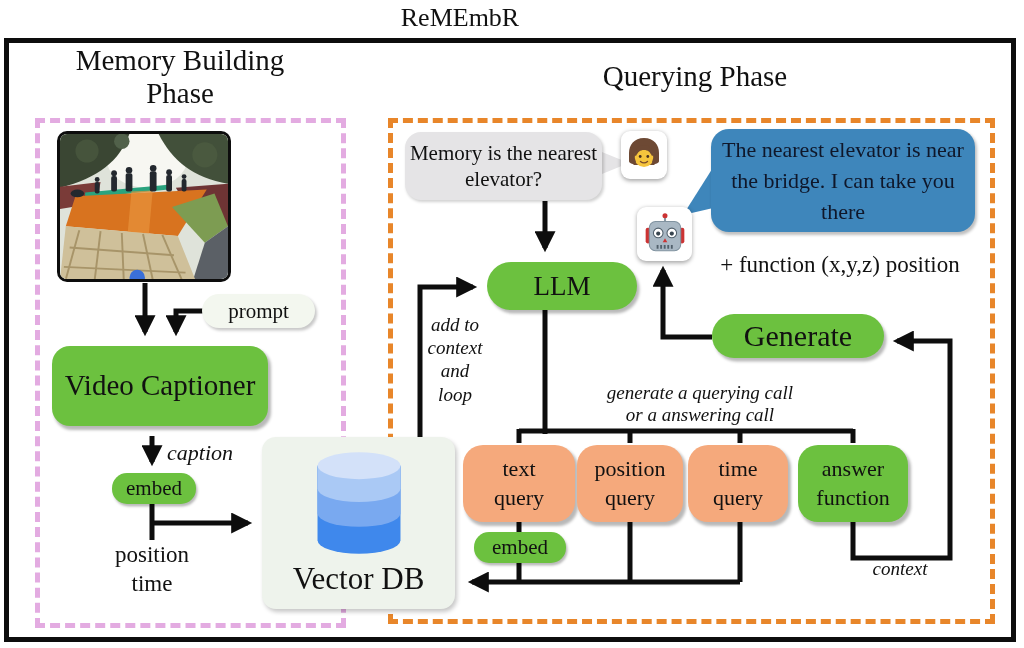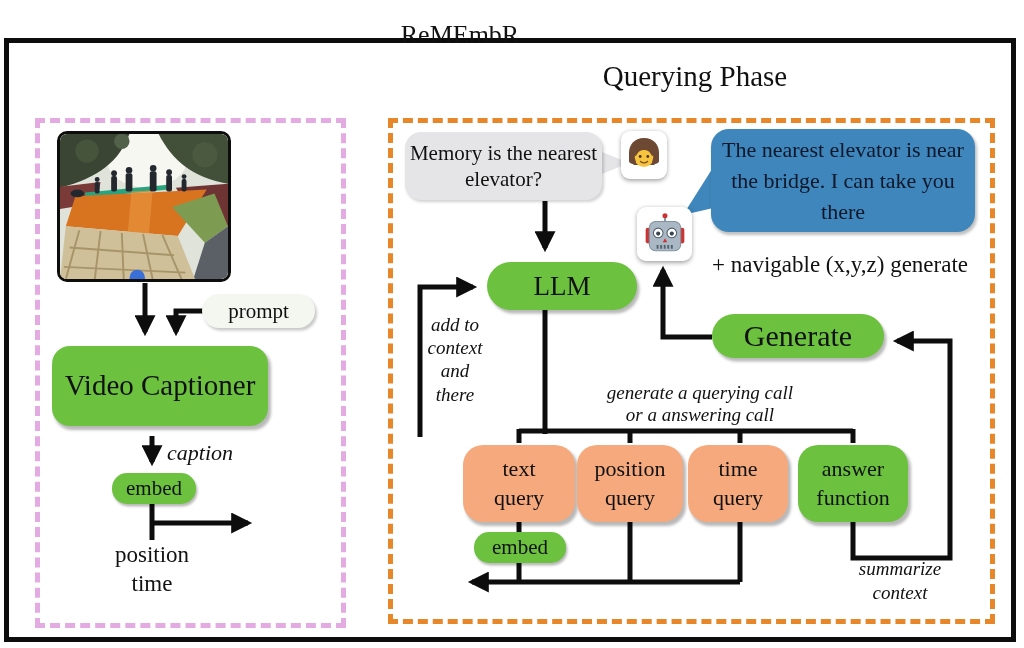--- a/index.html
+++ b/index.html
@@ -12,21 +12,21 @@
     --ink:#111111;
     --panel:#eef3ec;
     --pill:#f3f7ef;
     --db1:#d3e1f9; --db2:#aac9f5; --db3:#79a9f0; --db4:#3f88ec;
   }
   html,body{margin:0;padding:0;background:#ffffff;}
   body{font-family:"Liberation Serif","DejaVu Serif",serif;color:var(--ink);}
   #stage{position:relative;width:1024px;height:648px;background:#ffffff;overflow:hidden;}
   .abs{position:absolute;}
   #main-border{left:4px;top:38px;width:1012px;height:604px;border:5px solid #0d0d0d;box-sizing:border-box;z-index:0;background:#ffffff;}
-  #title{left:0;top:20px;width:920px;text-align:center;font-size:26px;z-index:4;}
+  #title{left:0;top:3px;width:920px;text-align:center;font-size:26px;z-index:4;}
   .phase-heading{font-size:29px;text-align:center;line-height:1.15;z-index:4;}
   #memory-heading{left:40px;top:44px;width:280px;}
   #querying-heading{left:560px;top:60px;width:270px;text-align:center;}
   .dashed-box{box-sizing:border-box;z-index:1;}
   #memory-box{left:35px;top:118px;width:311px;height:510px;border:5px dashed var(--pink);}
   #querying-box{left:388px;top:118px;width:607px;height:506px;border:5px dashed var(--orange);}
   #wires{left:0;top:0;width:1024px;height:648px;z-index:2;pointer-events:none;}
   .node{z-index:3;display:flex;align-items:center;justify-content:center;text-align:center;box-sizing:border-box;}
   .shadow{box-shadow:2.5px 3.5px 3px rgba(0,0,0,0.28);}
   .green{background:var(--green);}
@@ -61,20 +61,21 @@
 </style>
 </head>
 <body>
 
 <div id="stage">
 
   <div class="abs" id="title">ReMEmbR</div>
 
   <div class="abs" id="main-border"></div>
 
+  <div class="abs phase-heading" id="memory-heading">Memory Building Phase</div>
   <div class="abs phase-heading" id="querying-heading">Querying Phase</div>
 
   <div class="abs dashed-box" id="memory-box"></div>
   <div class="abs dashed-box" id="querying-box"></div>
 
   <svg class="abs" id="wires" viewBox="0 0 1024 648">
     <defs>
       <marker id="ah" viewBox="0 0 10 10" refX="8" refY="5" markerWidth="4.6" markerHeight="4.2" orient="auto-start-reverse" markerUnits="strokeWidth">
         <path d="M0,0 L10,5 L0,10 z" fill="#0d0d0d"></path>
       </marker>
@@ -161,20 +162,29 @@
 
   <div class="abs node embed-pill" id="embed-left">
     <span>embed</span>
   </div>
 
   <div class="abs" id="pos-time">
     <span class="block-line">position</span>
     <span class="block-line">time</span>
   </div>
 
+  <div class="abs node" id="vector-db">
+    <svg width="104" height="112" viewBox="0 0 100 108" style="margin-top:10px">
+      <path d="M10,18 V90 a40,13 0 0 0 80,0 V18 z" style="fill:var(--db4)"></path>
+      <path d="M10,18 V64 a40,13 0 0 0 80,0 V18 z" style="fill:var(--db3)"></path>
+      <path d="M10,18 V40 a40,13 0 0 0 80,0 V18 z" style="fill:var(--db2)"></path>
+      <ellipse cx="50" cy="18" rx="40" ry="13" style="fill:var(--db1)"></ellipse>
+    </svg>
+    <div class="db-label">Vector DB</div>
+  </div>
 
   <div class="abs node" id="user-bubble">
     <span>Memory is the nearest elevator?</span>
   </div>
 
   <div class="abs node emoji-card" id="person-card">
     <svg width="40" height="42" viewBox="0 0 40 40">
       <path d="M20,3 c-10,0 -15,7 -15,15 v8 c0,3 4,2 5,4 h20 c1,-2 5,-1 5,-4 v-8 c0,-8 -5,-15 -15,-15 z" fill="#6d4934"></path>
       <circle cx="20" cy="22" r="10" fill="#f6c53d"></circle>
       <path d="M10,20 a10,10 0 0 1 20,0 l-2,1 c-2,-4 -4,-6 -8,-6 c-4,0 -6,2 -8,6 z" fill="#6d4934"></path>
@@ -205,31 +215,31 @@
       <g fill="#51606c">
         <rect x="14" y="32.5" width="1.8" height="3.6"></rect>
         <rect x="17.4" y="32.5" width="1.8" height="3.6"></rect>
         <rect x="20.8" y="32.5" width="1.8" height="3.6"></rect>
         <rect x="24.2" y="32.5" width="1.8" height="3.6"></rect>
         <rect x="27.6" y="32.5" width="1.8" height="3.6"></rect>
       </g>
     </svg>
   </div>
 
-  <div class="abs" id="navigable-note">+ navigable (x,y,z) generate</div>
+  <div class="abs" id="navigable-note">+ function (x,y,z) position</div>
 
   <div class="abs node green shadow" id="llm">
     <span>LLM</span>
   </div>
 
   <div class="abs" id="loop-note">
     <span class="block-line">add to</span>
     <span class="block-line">context</span>
     <span class="block-line">and</span>
-    <span class="block-line">there</span>
+    <span class="block-line">loop</span>
   </div>
 
   <div class="abs node green shadow" id="generate">
     <span>Generate</span>
   </div>
 
   <div class="abs" id="generate-note">
     <span class="block-line">generate a querying call</span>
     <span class="block-line">or a answering call</span>
   </div>
@@ -257,17 +267,16 @@
       <span class="block-line">answer</span>
       <span class="block-line">function</span>
     </div>
   </div>
 
   <div class="abs node embed-pill" id="embed-right">
     <span>embed</span>
   </div>
 
   <div class="abs" id="summarize-note">
-    <span class="block-line">summarize</span>
     <span class="block-line">context</span>
   </div>
 
 </div>
 
 </body></html>

